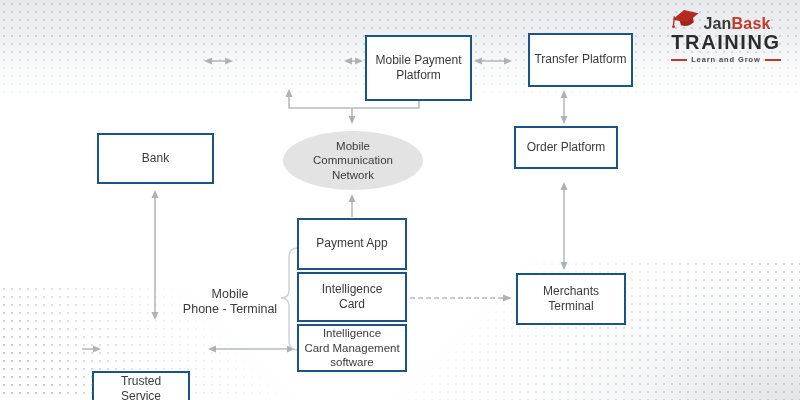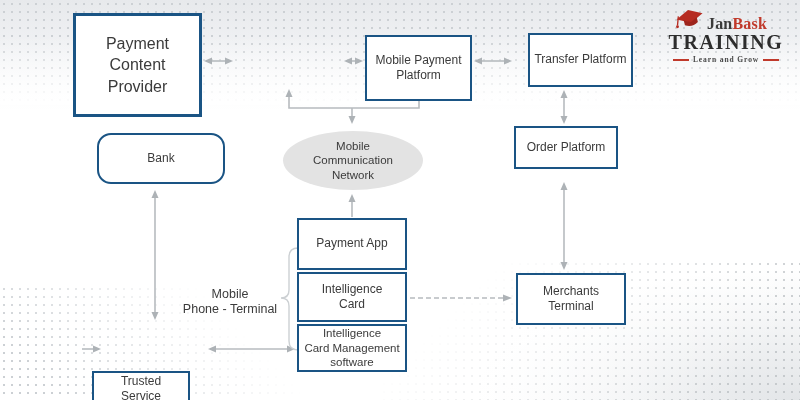--- a/index.html
+++ b/index.html
@@ -33,21 +33,21 @@
   .node{position:absolute;z-index:2;background:#ffffff;border:2.5px solid #1a5484;
     display:flex;align-items:center;justify-content:center;text-align:center;
     color:#3b3b3b;font-size:12px;line-height:1.27;white-space:pre-line;box-sizing:border-box;}
   .node-big{border-width:3px;font-size:16px;line-height:1.32;}
   .node-ellipse{border:none;background:#e3e3e3;border-radius:50%;font-size:11.5px;}
   .annotation{position:absolute;z-index:2;color:#3b3b3b;font-size:12.5px;line-height:1.22;
     text-align:center;white-space:pre-line;}
 
   
   .logo{position:absolute;top:8px;right:9px;width:130px;z-index:3;display:flex;
-    flex-direction:column;align-items:center;font-family:Liberation Serif, serif;}
+    flex-direction:column;align-items:center;}
   .logo-row1{display:flex;align-items:flex-end;gap:2px;margin-left:-10px;}
   .brand{font-size:16px;font-weight:700;letter-spacing:.2px;}
   .brand .p1{color:#3a3a3a;} .brand .p2{color:#c0392b;}
   .training{font-size:20px;font-weight:700;letter-spacing:1.6px;color:#2d2d2d;margin-top:-2px;text-align:right;}
   .tagline{display:flex;align-items:center;gap:4px;font-size:7.5px;font-weight:700;
     letter-spacing:.9px;color:#4a4a4a;margin-top:1px;white-space:nowrap;}
   .tl-dash{display:inline-block;width:16px;height:2px;background:#c0392b;}
 </style>
 </head>
 <body>
@@ -123,33 +123,30 @@
     </g>
 
     <g>
       <line x1="410" y1="298" x2="504" y2="298" stroke-dasharray="5 3"></line>
       <polygon points="512,298 503,294.5 503,301.5"></polygon>
     </g>
 
     <path class="brace" d="M298,248 Q289,248 289,257 L289,290 Q289,298 281,298 Q289,298 289,306 L289,341 Q289,350 298,350"></path>
   </svg>
 
-  <div class="node node-big" style="left:73px;top:13px;width:129px;height:104px;">Payment
-Content
-Provider</div>
 
 
   <div class="node" style="left:365px;top:35px;width:107px;height:66px;">Mobile Payment
 Platform</div>
 
   <div class="node" style="left:528px;top:33px;width:105px;height:54px;">Transfer Platform</div>
 
   <div class="node" style="left:514px;top:126px;width:104px;height:43px;">Order Platform</div>
 
-  <div class="node" style="left:97px;top:133px;width:128px;height:51px;border-radius:14px;">Bank</div>
+  <div class="node" style="left:97px;top:133px;width:117px;height:51px;">Bank</div>
 
   <div class="node node-ellipse" style="left:283px;top:131px;width:140px;height:59px;">Mobile
 Communication
 Network</div>
 
   <div class="node" style="left:297px;top:218px;width:110px;height:52px;">Payment App</div>
 
   <div class="node" style="left:297px;top:272px;width:110px;height:50px;">Intelligence
 Card</div>
 

